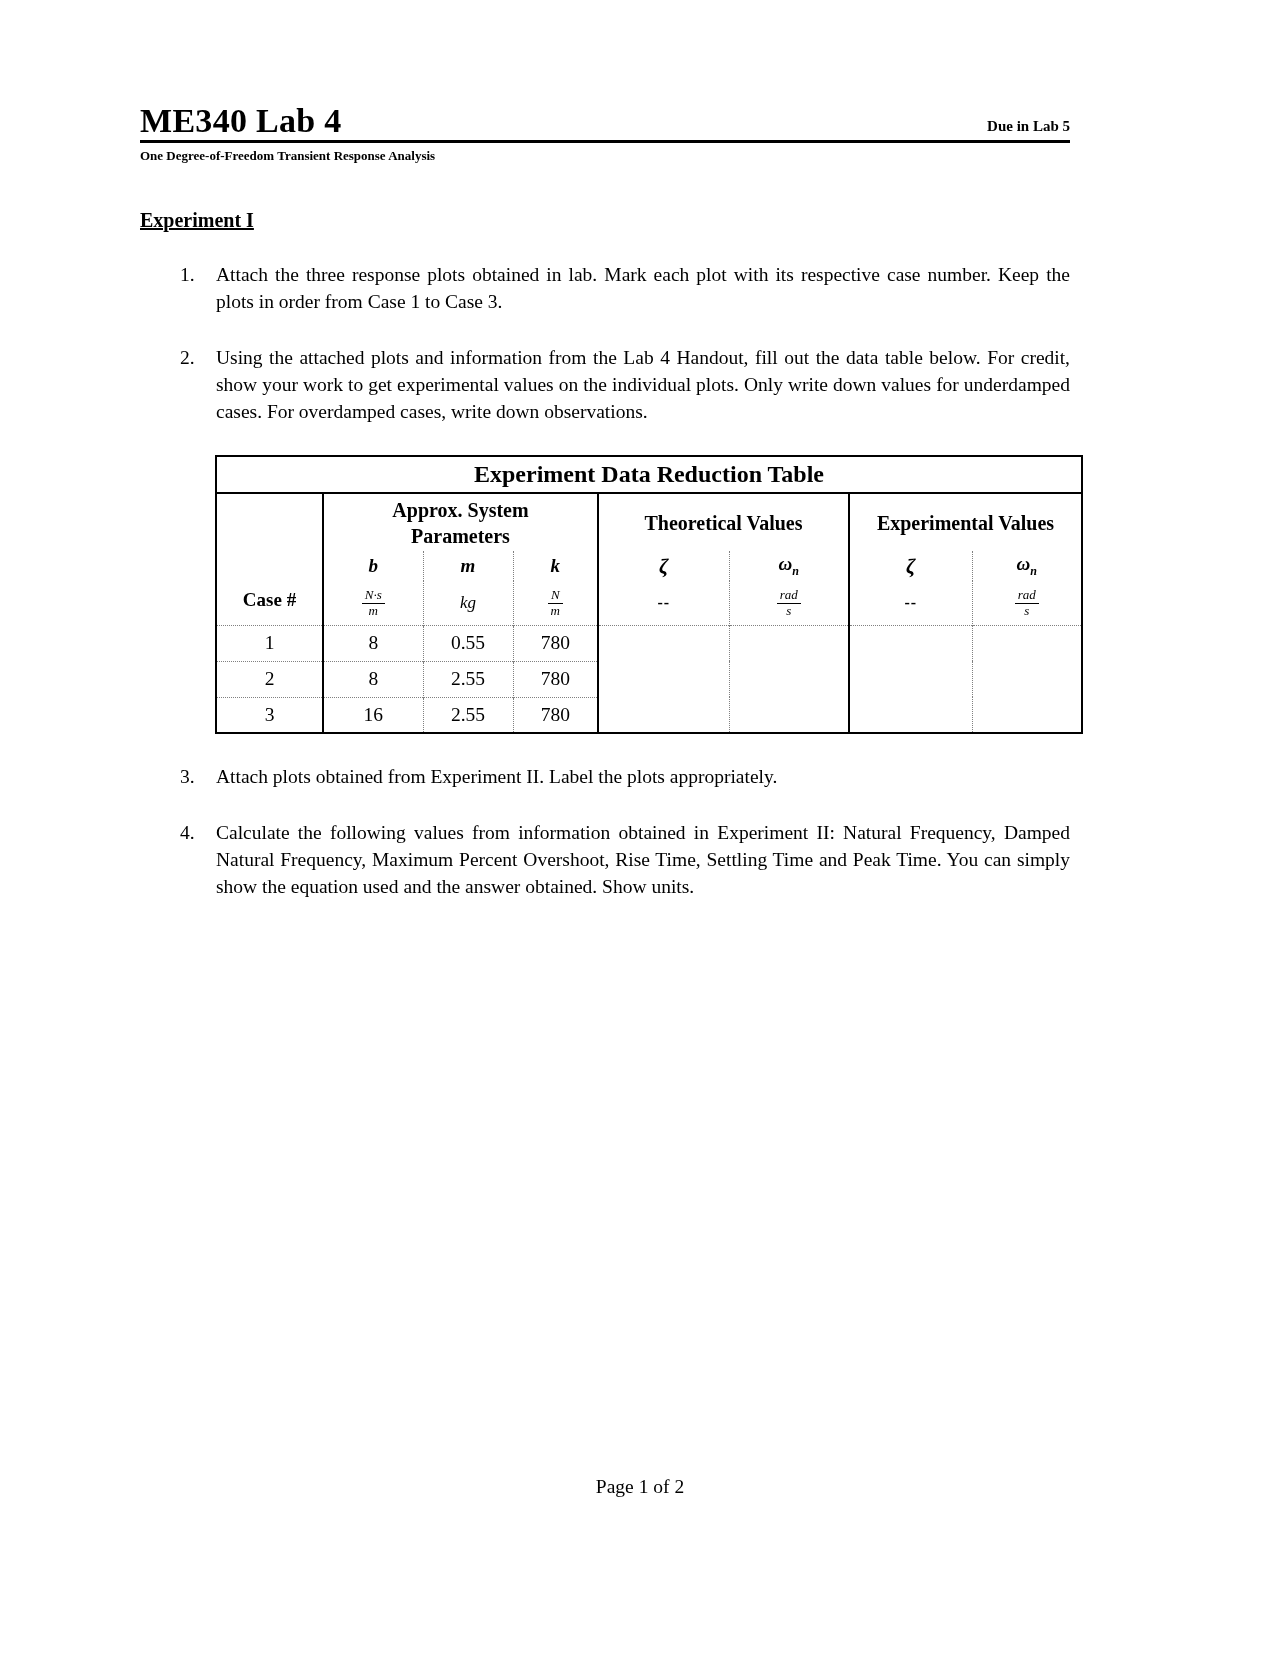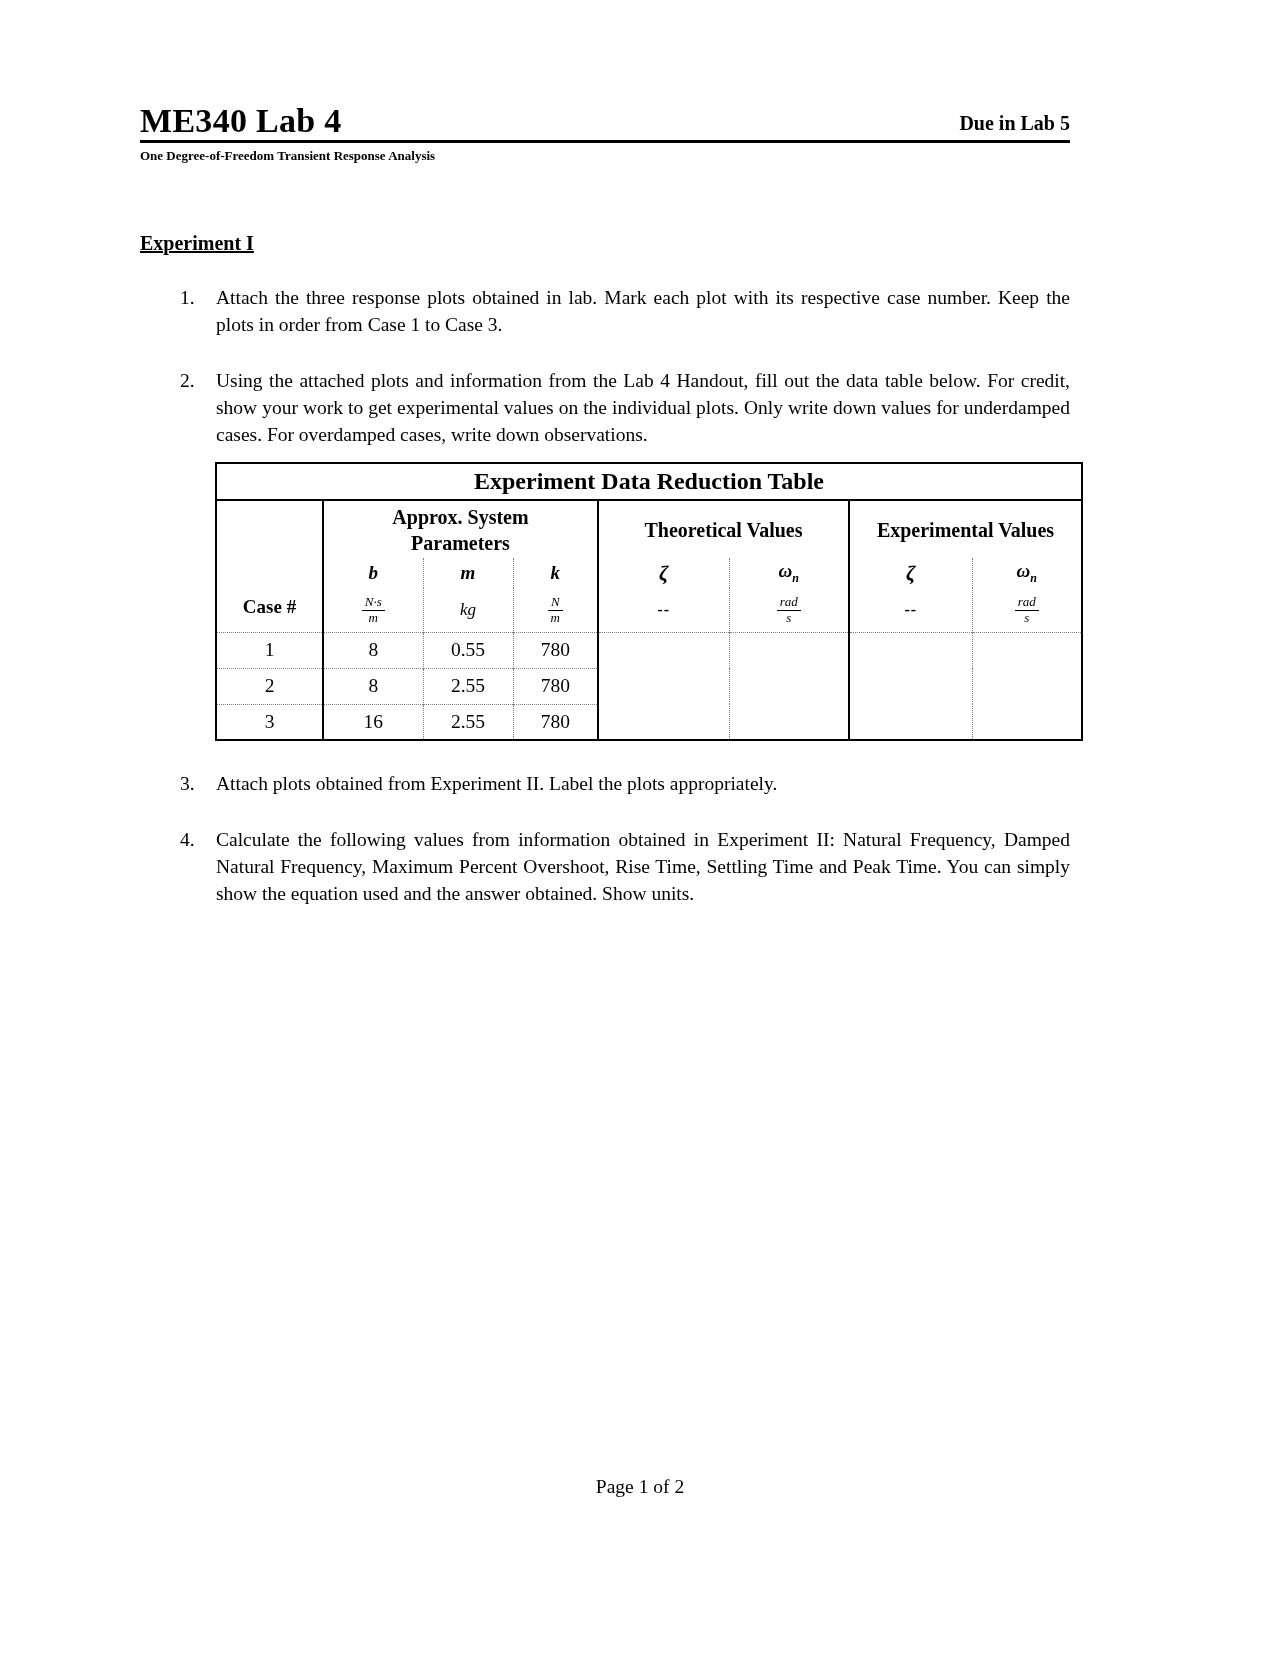--- a/index.html
+++ b/index.html
@@ -17,46 +17,46 @@
     overflow: hidden;
   }
   .header-row {
     display: flex;
     justify-content: space-between;
     align-items: flex-end;
     border-bottom: 3px solid #000;
     padding-bottom: 1px;
   }
   .doc-title { font-size: 34px; font-weight: bold; letter-spacing: 0.3px; line-height: 1.1; }
-  .due-note { font-size: 20px; font-weight: bold; padding-bottom: 4px; }
+  .due-note { font-size: 15px; font-weight: bold; padding-bottom: 4px; }
   .subtitle { font-size: 13px; font-weight: bold; margin-top: 5px; }
 
   .section-heading {
     font-size: 20px; font-weight: bold;
     text-decoration: underline;
-    margin-top: 68px;
+    margin-top: 45px;
   }
   .list-item {
     display: flex;
     margin-left: 40px;
     margin-top: 29px;
     font-size: 19.5px;
     line-height: 27px;
   }
   .list-item .num { width: 36px; flex-shrink: 0; }
   .list-item .item-text { text-align: justify; flex: 1; }
   .italic { }
 
   
   table.data-table {
     border-collapse: collapse;
     table-layout: fixed;
     width: 866px;
     margin-left: 75px;
-    margin-top: 14px;
+    margin-top: 30px;
     border: 2px solid #000;
   }
   table.data-table td { padding: 0; vertical-align: middle; }
   .title-row td {
     font-size: 24px; font-weight: bold;
     text-align: center;
     height: 37px;
     border-bottom: 2px solid #000;
   }
   .group-row td { height: 58px; vertical-align: top; padding-top: 4px; }

